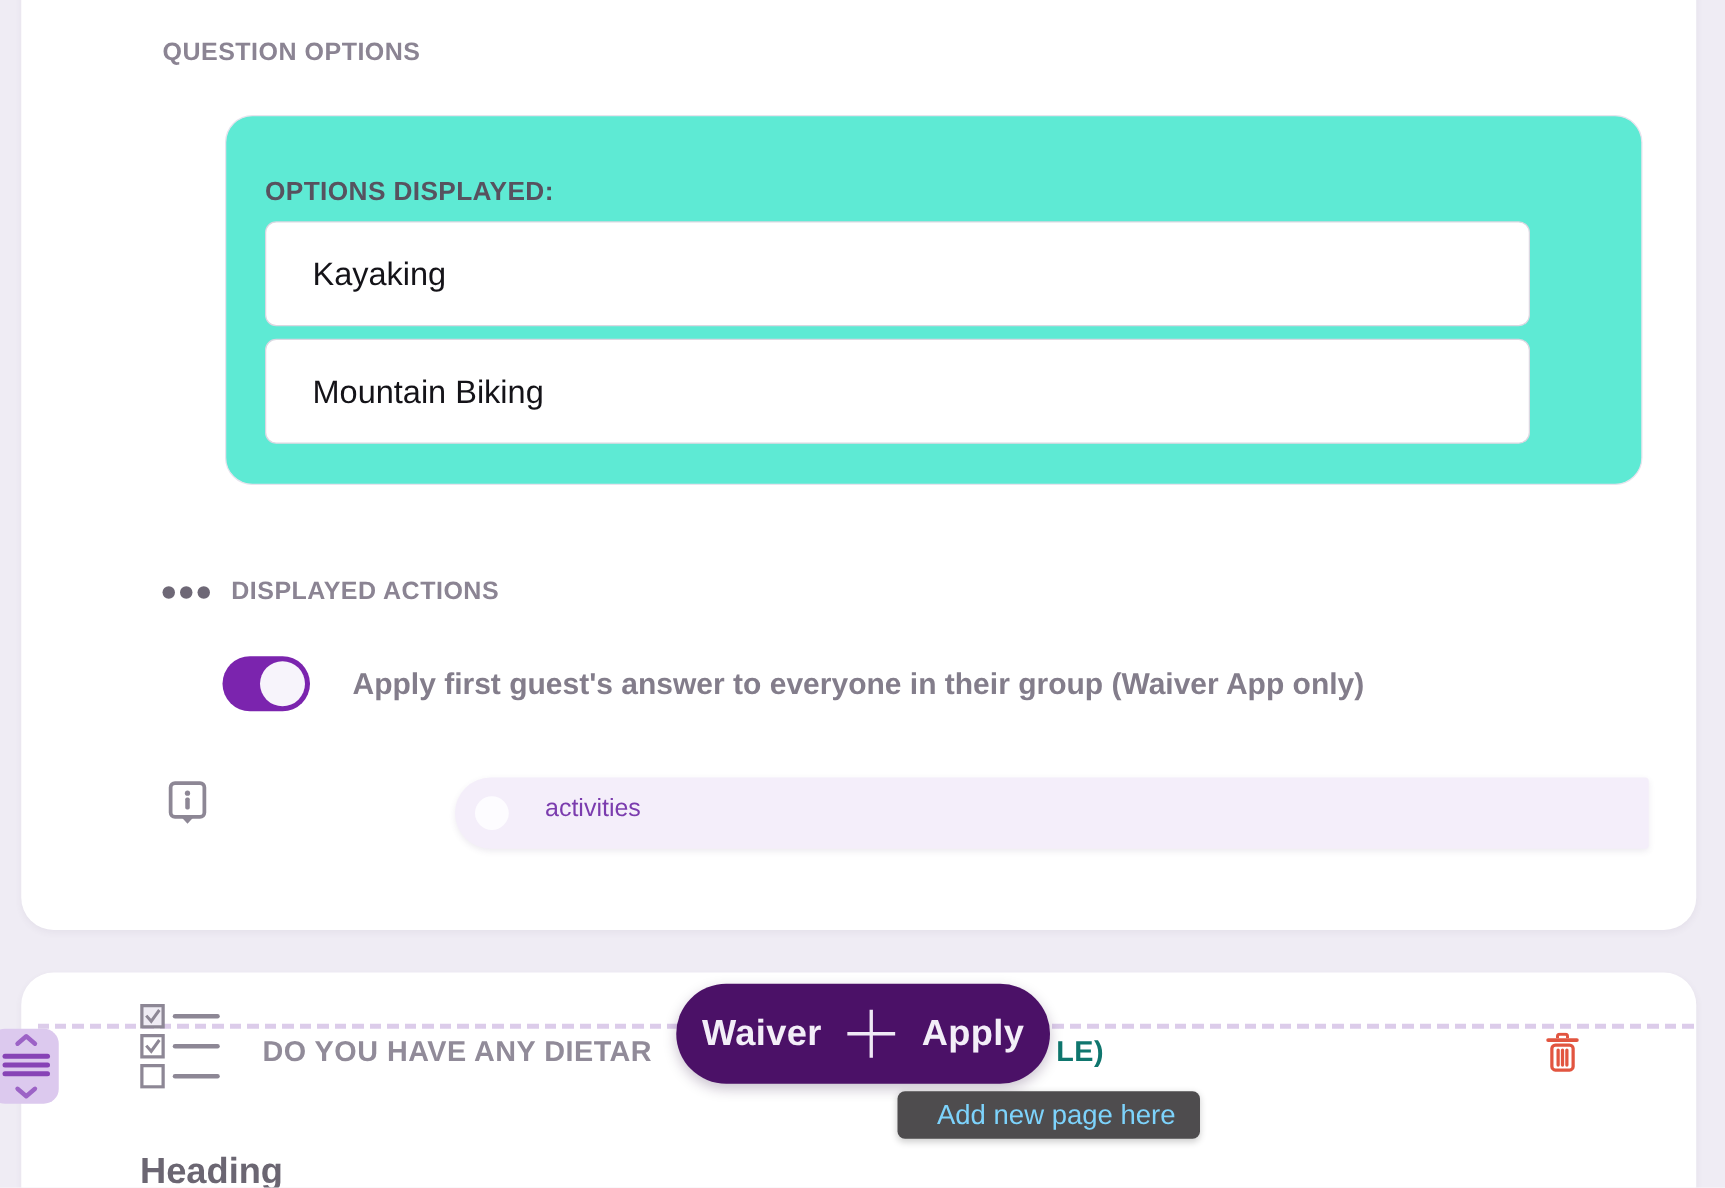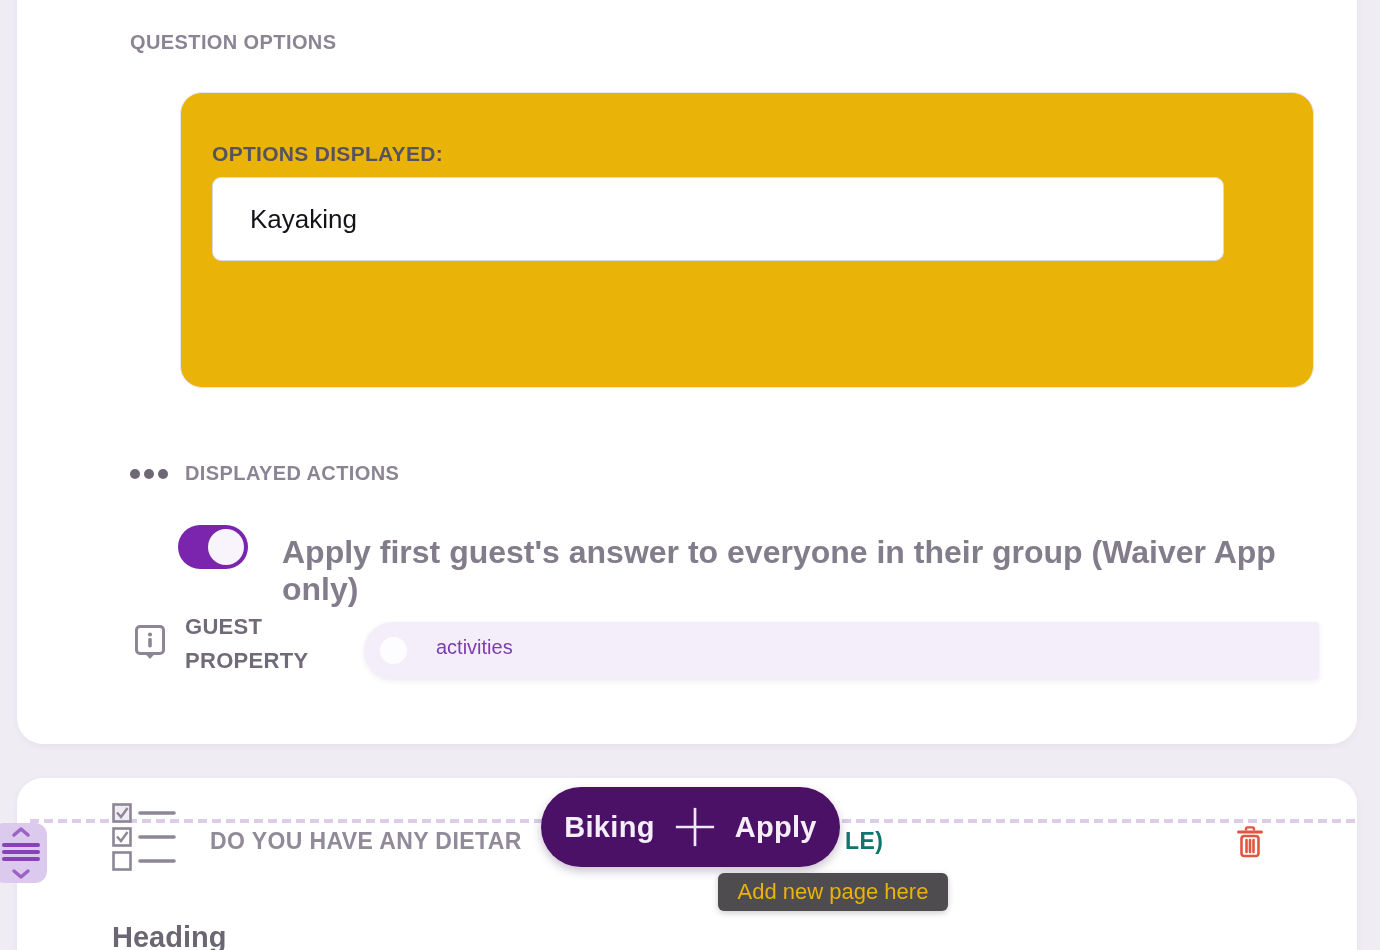--- a/index.html
+++ b/index.html
@@ -10,32 +10,32 @@
   .card{position:absolute;background:#ffffff;border-radius:26px;box-shadow:0 2px 6px rgba(80,60,110,0.06);}
   .card-top{left:17px;width:1340px;top:-30px;height:774px;}
   .card-bottom{left:17px;width:1340px;top:778px;height:200px;border-radius:26px 26px 0 0;}
 
   
   .sec-label{position:absolute;font-weight:700;color:#8b8493;font-size:20px;letter-spacing:0.4px;}
   .lbl-question-options{left:113px;top:31px;}
   .lbl-additional{left:168px;top:462px;}
 
   
-  .options-card{position:absolute;left:163px;top:92px;width:1134px;height:296px;background:#eab308;border:1px solid #e7e3ed;border-radius:22px;box-sizing:border-box;}
+  .options-card{position:absolute;left:163px;top:92px;width:1134px;height:296px;background:#5eead4;border:1px solid #e7e3ed;border-radius:22px;box-sizing:border-box;}
   .options-displayed{position:absolute;left:31px;top:49px;font-weight:700;font-size:21px;color:#57525f;letter-spacing:0.3px;}
   .option-input{position:absolute;left:31px;width:1012px;height:84px;background:#ffffff;border:1px solid #dbd7e1;border-radius:9px;box-sizing:border-box;display:flex;align-items:center;padding-left:37px;font-size:26px;color:#141318;}
   .option-input.first{top:84px;}
   .option-input.second{top:178px;}
 
   
   .dots{position:absolute;left:113px;top:469px;display:flex;gap:4px;align-items:center;}
   .dots span{width:10px;height:10px;border-radius:50%;background:#6e6876;display:block;}
   .toggle{position:absolute;left:161px;top:525px;width:70px;height:44px;border-radius:22px;background:#7b24ae;cursor:pointer;}
   .toggle .knob{position:absolute;top:4px;right:4px;width:36px;height:36px;border-radius:50%;background:#f7f4fb;}
-  .toggle-label{position:absolute;left:265px;top:534px;font-weight:700;font-size:32px;color:#837d8b;}
+  .toggle-label{position:absolute;left:265px;top:534px;font-weight:700;font-size:24px;color:#837d8b;}
 
   .info-icon{position:absolute;left:117px;top:624px;width:32px;height:38px;}
   .gp-label{position:absolute;left:168px;top:610px;font-weight:700;font-size:22px;color:#716b79;line-height:34px;letter-spacing:0.3px;}
   .gp-pill{position:absolute;left:347px;top:622px;width:955px;height:57px;background:#f4eefa;border-radius:29px 3px 3px 29px;box-shadow:0 2px 5px rgba(80,60,110,0.10);}
   .gp-dot{position:absolute;left:16px;top:15px;width:27px;height:27px;border-radius:50%;background:#fdfcff;}
   .gp-value{position:absolute;left:72px;top:14px;font-size:20px;color:#7b3cae;}
 
   
   .divider{position:absolute;left:30px;top:819px;width:1327px;height:4px;
     background:repeating-linear-gradient(90deg,#dcccea 0 9px,transparent 9px 14px);}
@@ -44,33 +44,34 @@
   .qtype-icon{position:absolute;left:112px;top:803px;}
   .q-title-left{position:absolute;left:210px;top:828px;font-weight:700;font-size:23px;color:#918b99;letter-spacing:0.4px;}
   .q-title-right{position:absolute;left:845px;top:828px;font-weight:700;font-size:23px;color:#0f766e;letter-spacing:0.4px;}
   .trash-btn{position:absolute;left:1236px;top:826px;width:28px;height:33px;cursor:pointer;background:none;border:none;padding:0;}
   .heading-label{position:absolute;left:112px;top:921px;font-weight:700;font-size:29px;color:#6b6672;}
 
   .insert-btn{position:absolute;left:541px;top:787px;width:299px;height:80px;background:#4b1167;border:none;border-radius:40px;
     display:flex;align-items:center;justify-content:center;gap:18px;cursor:pointer;box-shadow:0 4px 10px rgba(40,10,60,0.25);}
   .insert-btn .btxt{color:#f3eef8;font-weight:700;font-size:29px;letter-spacing:0.3px;}
   .tooltip{position:absolute;left:718px;top:873px;width:230px;height:38px;background:#4e4c4e;border-radius:6px;
-    display:flex;align-items:center;justify-content:center;color:#eab308;font-size:22px;box-shadow:0 2px 6px rgba(0,0,0,0.2);}
+    display:flex;align-items:center;justify-content:center;color:#7dd3fc;font-size:22px;box-shadow:0 2px 6px rgba(0,0,0,0.2);padding-left:12px;}
 </style>
 </head>
 <body>
 
 <div class="stage">
 
   <div class="card card-top">
     <div class="sec-label lbl-question-options" style="top:61px;">QUESTION OPTIONS</div>
 
     <div class="options-card" style="top:122px;">
       <div class="options-displayed">OPTIONS DISPLAYED:</div>
       <div class="option-input first">Kayaking</div>
+      <div class="option-input second">Mountain Biking</div>
     </div>
 
     <div class="dots" style="top:499px;">
       <span></span>
         <span></span>
         <span></span>
     </div>
     <div class="sec-label lbl-additional" style="top:492px;">DISPLAYED ACTIONS</div>
 
     <div class="toggle" style="top:555px;">
@@ -78,24 +79,20 @@
     </div>
     <div class="toggle-label" style="top:564px;">Apply first guest's answer to everyone in their group (Waiver App only)</div>
 
     <div class="info-icon" style="top:654px;">
       <svg width="32" height="38" viewBox="0 0 32 38">
         <rect x="2.5" y="2.5" width="27" height="27" rx="3.5" fill="none" stroke="#8d8795" stroke-width="3"></rect>
         <polygon points="10.5,29 21.5,29 16,35" fill="#8d8795"></polygon>
         <circle cx="16" cy="10.5" r="2.1" fill="#8d8795"></circle>
         <rect x="14.2" y="14" width="3.6" height="9.5" rx="1.4" fill="#8d8795"></rect>
       </svg>
-    </div>
-    <div class="gp-label" style="top:640px;">
-      <div>GUEST</div>
-      <div>PROPERTY</div>
     </div>
     <div class="gp-pill" style="top:652px;">
       <div class="gp-dot"></div>
       <div class="gp-value">activities</div>
     </div>
   </div>
 
   <div class="card card-bottom"></div>
 
   <div class="divider"></div>
@@ -135,21 +132,21 @@
       <rect x="5.5" y="10" width="17" height="20" rx="2.8" fill="none" stroke="#e25540" stroke-width="2.6"></rect>
       <line x1="10.5" y1="14" x2="10.5" y2="26" stroke="#e25540" stroke-width="2.6" stroke-linecap="round"></line>
       <line x1="14" y1="14" x2="14" y2="26" stroke="#e25540" stroke-width="2.6" stroke-linecap="round"></line>
       <line x1="17.5" y1="14" x2="17.5" y2="26" stroke="#e25540" stroke-width="2.6" stroke-linecap="round"></line>
     </svg>
   </button>
 
   <div class="heading-label">Heading</div>
 
   <button class="insert-btn">
-    <span class="btxt">Biking</span>
+    <span class="btxt">Waiver</span>
     <svg width="44" height="46" viewBox="0 0 46 46">
       <line x1="23" y1="3" x2="23" y2="43" stroke="#efe9f5" stroke-width="2.8"></line>
       <line x1="3" y1="23" x2="43" y2="23" stroke="#efe9f5" stroke-width="2.8"></line>
     </svg>
     <span class="btxt">Apply</span>
   </button>
 
   <div class="tooltip">Add new page here</div>
 
 </div>

